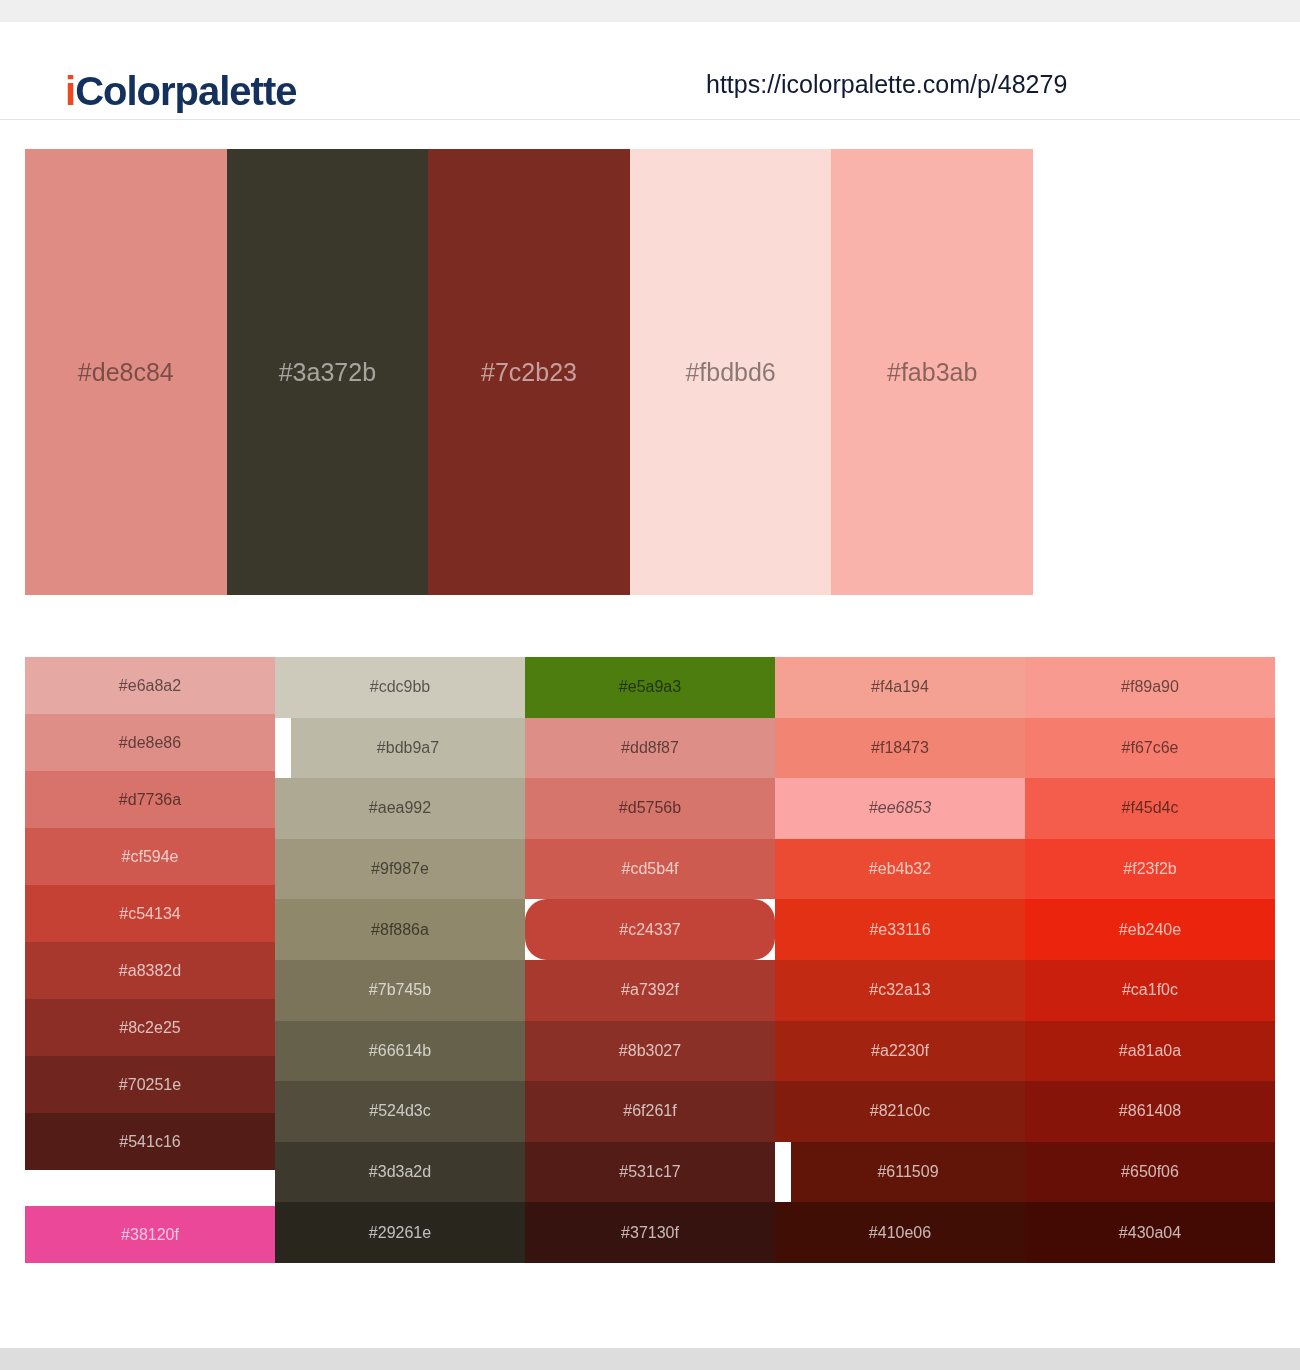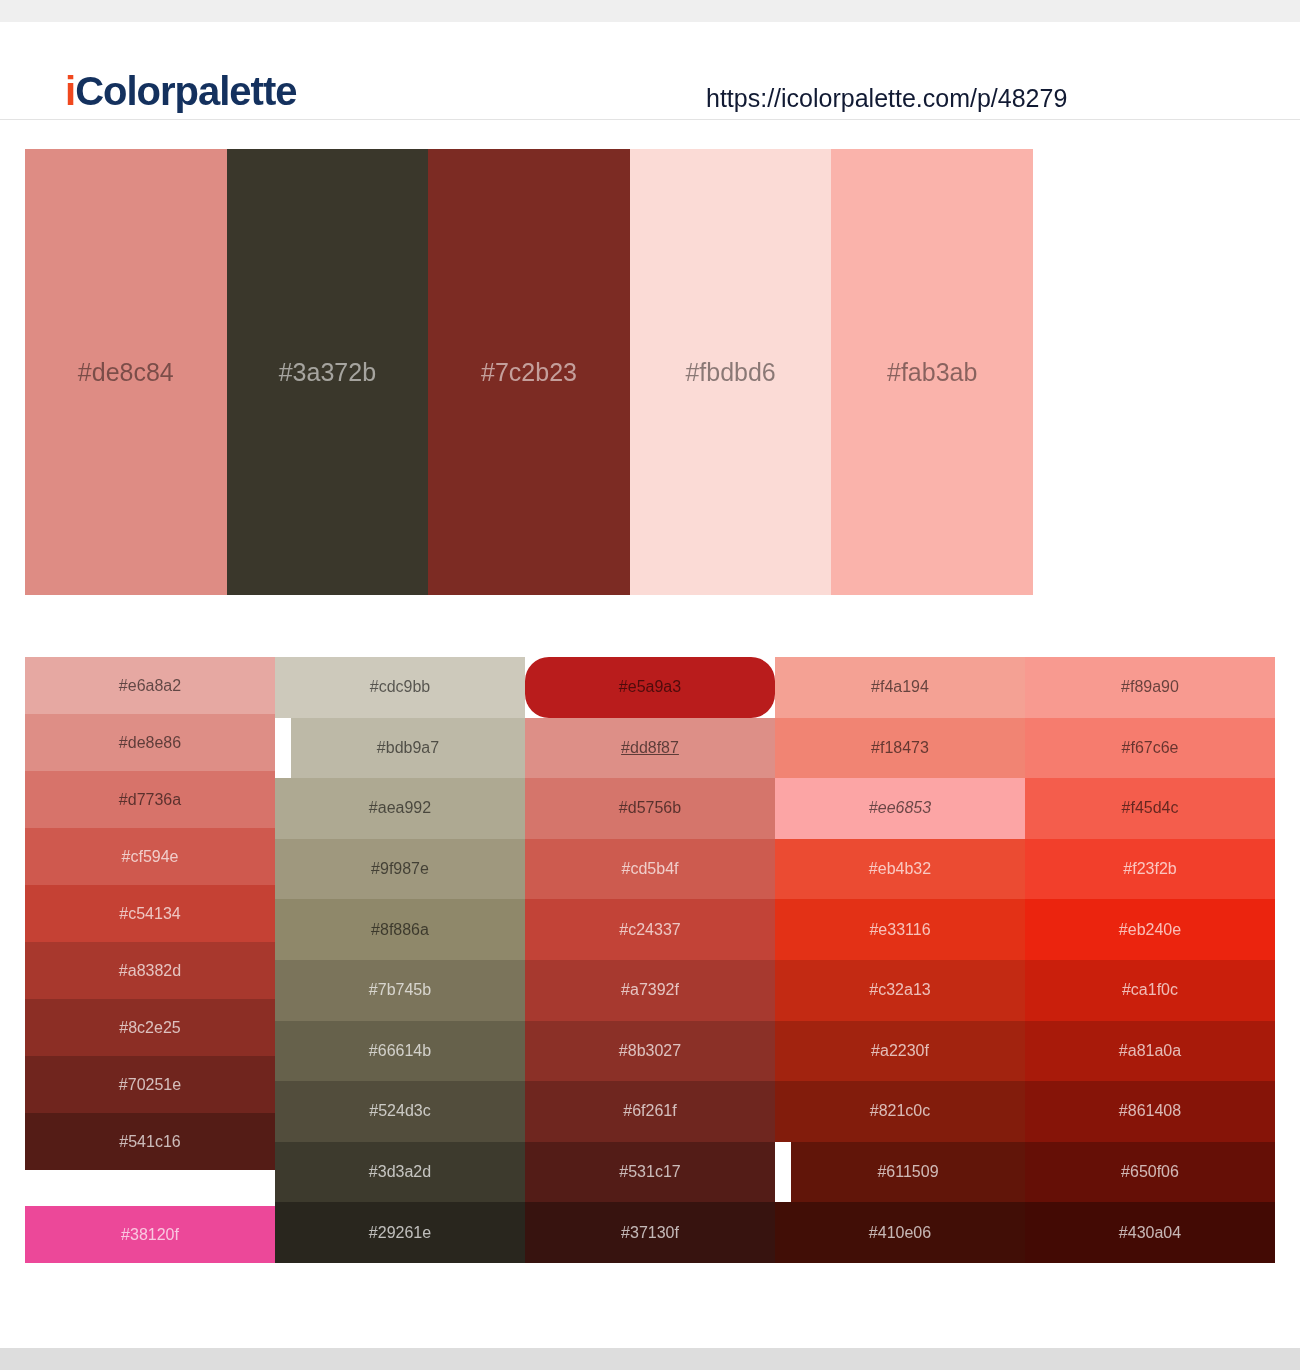--- a/index.html
+++ b/index.html
@@ -48,21 +48,21 @@
     letter-spacing: -1px;
     line-height: 46px;
     white-space: nowrap;
   }
   .logo .logo-i { color: #f0481e; }
   .logo .logo-rest { color: #14315e; }
 
   .page-url {
     position: absolute;
     left: 706px;
-    top: 60px;
+    top: 46px;
     font-size: 25px;
     line-height: 32px;
     color: #111a33;
     white-space: nowrap;
   }
 
   
   .main-swatches {
     position: absolute;
     left: 25px;
@@ -178,25 +178,25 @@
         <div class="shade-cell" style="background: rgb(174, 169, 146);">#aea992</div>
         <div class="shade-cell" style="background: rgb(159, 152, 126);">#9f987e</div>
         <div class="shade-cell" style="background: rgb(143, 136, 106);">#8f886a</div>
         <div class="shade-cell light-text" style="background: rgb(123, 116, 91);">#7b745b</div>
         <div class="shade-cell light-text" style="background: rgb(102, 97, 75);">#66614b</div>
         <div class="shade-cell light-text" style="background: rgb(82, 77, 60);">#524d3c</div>
         <div class="shade-cell light-text" style="background: rgb(61, 58, 45);">#3d3a2d</div>
         <div class="shade-cell light-text" style="background: rgb(41, 38, 30);">#29261e</div>
       </div>
       <div class="shade-col">
-        <div class="shade-cell" style="background: #b91c1c; border-radius: 24px;">#e5a9a3</div>
-        <div class="shade-cell" style="background: rgb(221, 143, 135); text-decoration: underline;">#dd8f87</div>
+        <div class="shade-cell" style="background: #4d7c0f;">#e5a9a3</div>
+        <div class="shade-cell" style="background: rgb(221, 143, 135);">#dd8f87</div>
         <div class="shade-cell" style="background: rgb(213, 117, 107);">#d5756b</div>
         <div class="shade-cell light-text" style="background: rgb(205, 91, 79);">#cd5b4f</div>
-        <div class="shade-cell light-text" style="background: rgb(194, 67, 55);">#c24337</div>
+        <div class="shade-cell light-text" style="background: rgb(194, 67, 55); border-radius: 22px;">#c24337</div>
         <div class="shade-cell light-text" style="background: rgb(167, 57, 47);">#a7392f</div>
         <div class="shade-cell light-text" style="background: rgb(139, 48, 39);">#8b3027</div>
         <div class="shade-cell light-text" style="background: rgb(111, 38, 31);">#6f261f</div>
         <div class="shade-cell light-text" style="background: rgb(83, 28, 23);">#531c17</div>
         <div class="shade-cell light-text" style="background: rgb(55, 19, 15);">#37130f</div>
       </div>
       <div class="shade-col">
         <div class="shade-cell" style="background: rgb(244, 161, 148);">#f4a194</div>
         <div class="shade-cell" style="background: rgb(241, 132, 115);">#f18473</div>
         <div class="shade-cell" style="background: #fca5a5; font-style: italic;">#ee6853</div>

